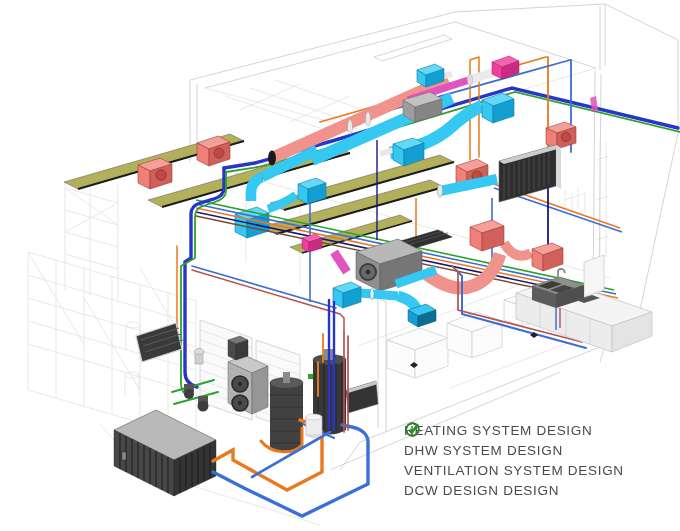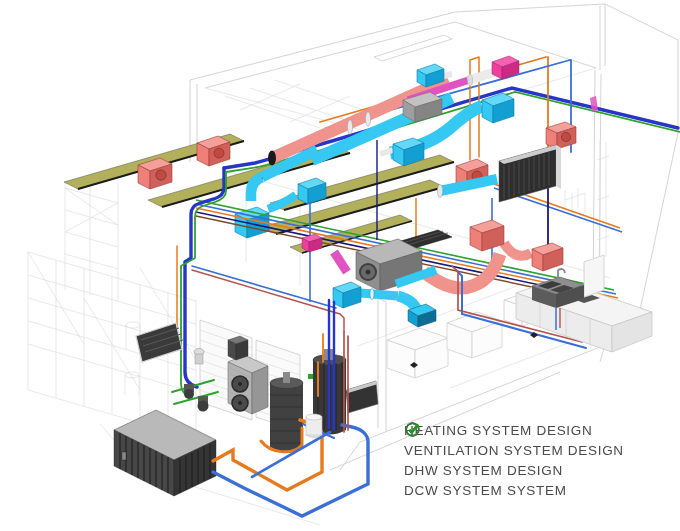--- a/index.html
+++ b/index.html
@@ -390,30 +390,30 @@
           <circle cx="0" cy="0" r="6.6" fill="none" stroke="#3a7a3a" stroke-width="1.4"></circle>
           <path d="M-3.2,0.3 L-0.8,3.2 L5.6,-5.4" fill="none" stroke="var(--check-green,#1d9b1d)" stroke-width="2.1"></path>
         </svg>
       <span>HEATING SYSTEM DESIGN</span>
     </div>
     <div class="row">
       <svg viewBox="-9 -9 18 18">
           <circle cx="0" cy="0" r="6.6" fill="none" stroke="#3a7a3a" stroke-width="1.4"></circle>
           <path d="M-3.2,0.3 L-0.8,3.2 L5.6,-5.4" fill="none" stroke="var(--check-green,#1d9b1d)" stroke-width="2.1"></path>
         </svg>
+      <span>DHW SYSTEM DESIGN</span>
+    </div>
+    <div class="row">
+      <svg viewBox="-9 -9 18 18">
+          <circle cx="0" cy="0" r="6.6" fill="none" stroke="#3a7a3a" stroke-width="1.4"></circle>
+          <path d="M-3.2,0.3 L-0.8,3.2 L5.6,-5.4" fill="none" stroke="var(--check-green,#1d9b1d)" stroke-width="2.1"></path>
+        </svg>
       <span>VENTILATION SYSTEM DESIGN</span>
     </div>
     <div class="row">
       <svg viewBox="-9 -9 18 18">
           <circle cx="0" cy="0" r="6.6" fill="none" stroke="#3a7a3a" stroke-width="1.4"></circle>
           <path d="M-3.2,0.3 L-0.8,3.2 L5.6,-5.4" fill="none" stroke="var(--check-green,#1d9b1d)" stroke-width="2.1"></path>
         </svg>
-      <span>DHW SYSTEM DESIGN</span>
-    </div>
-    <div class="row">
-      <svg viewBox="-9 -9 18 18">
-          <circle cx="0" cy="0" r="6.6" fill="none" stroke="#3a7a3a" stroke-width="1.4"></circle>
-          <path d="M-3.2,0.3 L-0.8,3.2 L5.6,-5.4" fill="none" stroke="var(--check-green,#1d9b1d)" stroke-width="2.1"></path>
-        </svg>
-      <span>DCW SYSTEM SYSTEM</span>
+      <span>DCW DESIGN DESIGN</span>
     </div>
   </div>
 </div>
 
 </body></html>

